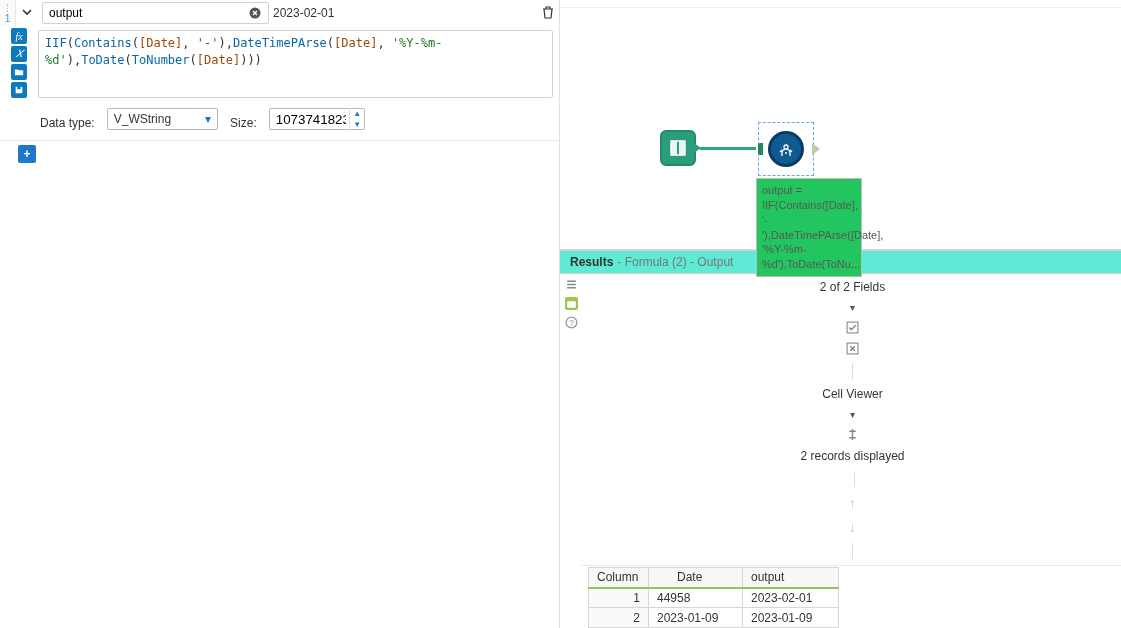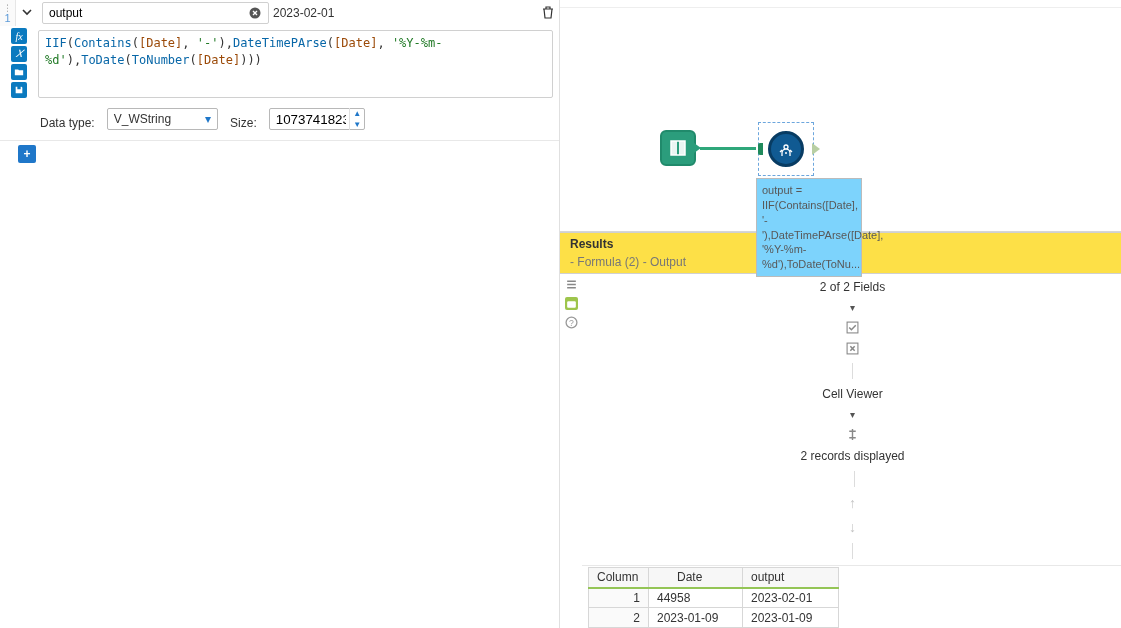--- a/index.html
+++ b/index.html
@@ -342,41 +342,41 @@
       border-top:6px solid transparent;
       border-bottom:6px solid transparent;
       border-left:8px solid #b8cfa3;
     }
     .node-annotation {
       position: absolute;
       left: 96px;
       top: 48px;
       width: 106px;
       border: 1px solid #bbb;
-      background: #7dd3fc;
+      background: #22c55e;
       padding: 4px 5px;
       font-size: 11px;
       color: #585858;
       line-height: 1.35;
     }
 
     
     .results-panel {
       flex: 1;
       display: flex;
       flex-direction: column;
     }
     .results-header {
-      background: #fde047;
+      background: #5eead4;
       border-top: 1px solid #d0d0d0;
       border-bottom: 1px solid #d0d0d0;
       padding: 4px 10px;
       display: flex;
+      align-items: center;
       gap: 4px;
-      flex-direction: column;
     }
     .results-header .title {
       font-weight: 600;
       color: #333;
     }
     .results-header .sub {
       color: #777;
     }
     .results-toolbar {
       display: flex;

